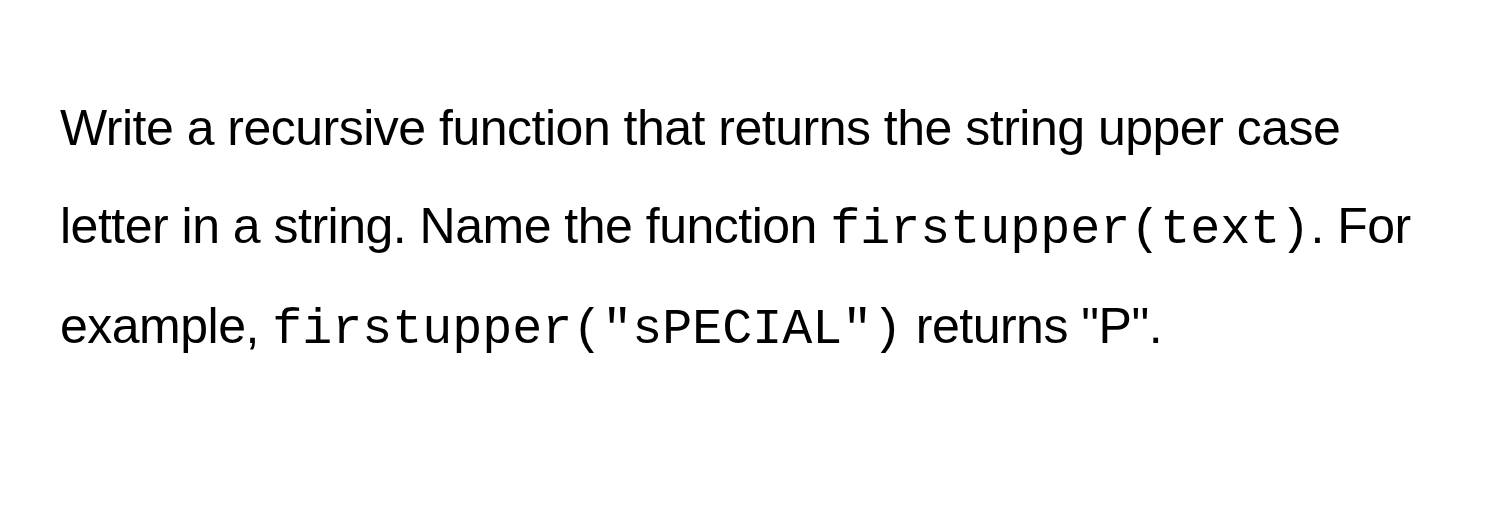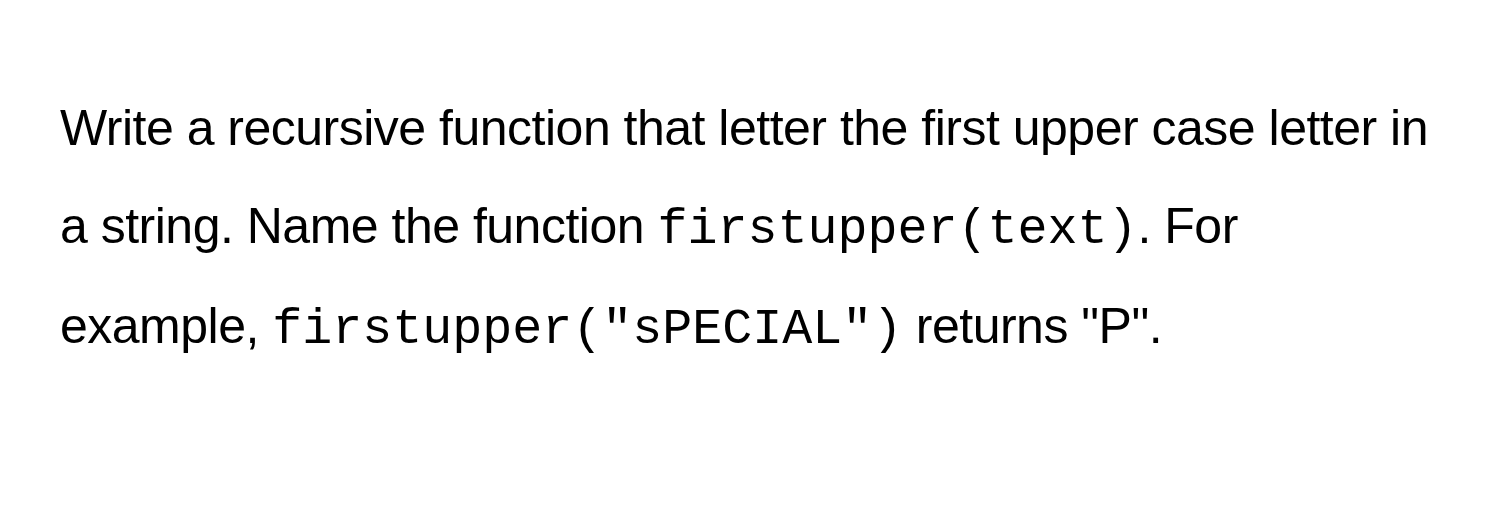--- a/index.html
+++ b/index.html
@@ -24,14 +24,14 @@
       font-family: "Courier New", Courier, monospace;
       font-size: 50px;
       letter-spacing: 0;
       text-align: center;
     }
   </style>
 </head>
 <body>
 
 <div class="content">
-  <span>Write a recursive function that letter the first upper case letter in a string. Name the function </span><span class="code">firstupper(text)</span><span>. For example, </span><span class="code">firstupper("sPECIAL")</span><span> returns "P".</span>
+  <span>Write a recursive function that returns the string upper case letter in a string. Name the function </span><span class="code">firstupper(text)</span><span>. For example, </span><span class="code">firstupper("sPECIAL")</span><span> returns "P".</span>
 </div>
 
 </body></html>

